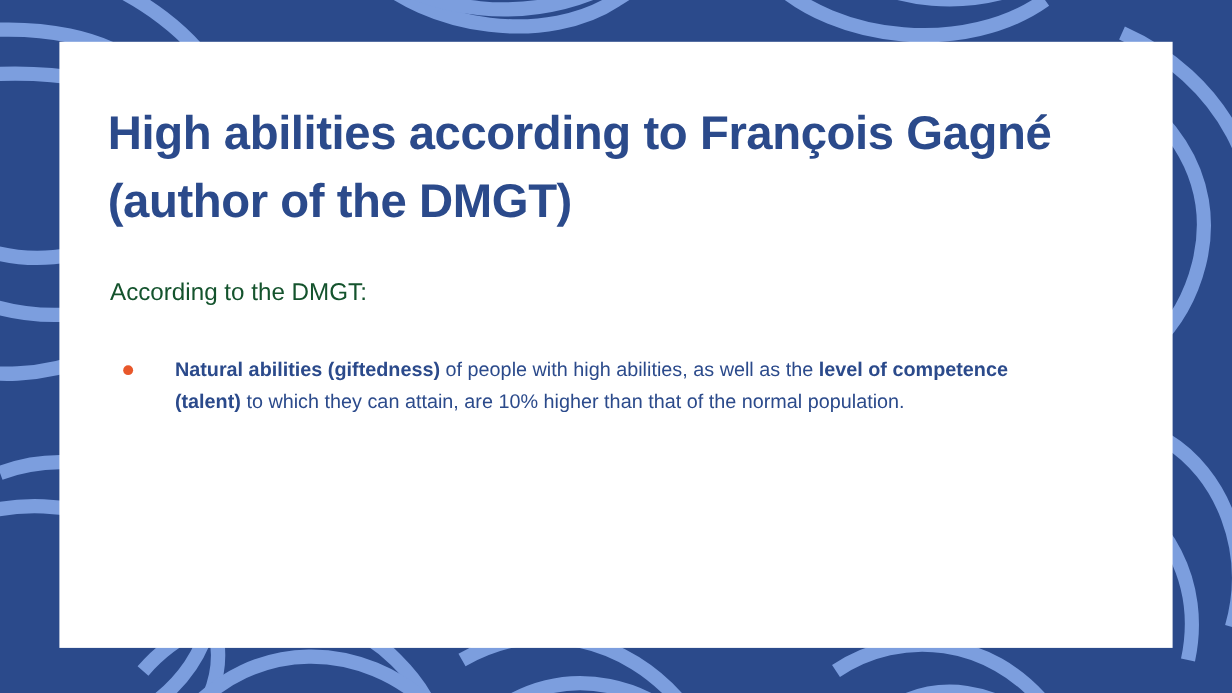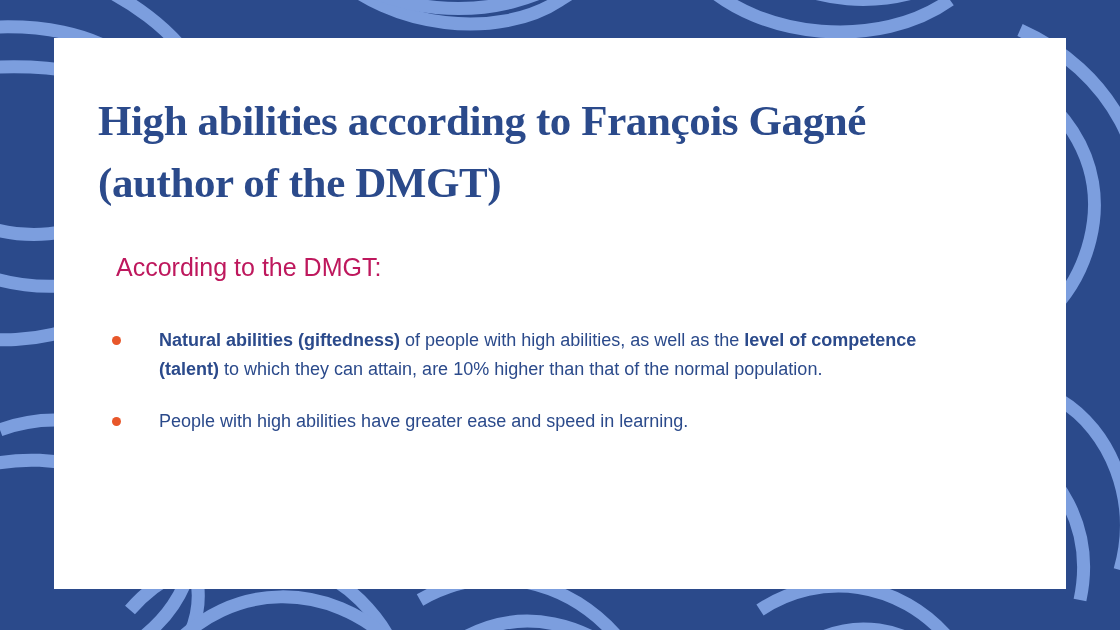--- a/index.html
+++ b/index.html
@@ -36,28 +36,27 @@
     padding: 52px 60px 40px 44px;
   }
   .title {
     color: #2b4a8b;
     font-size: 43px;
     font-weight: bold;
     line-height: 1.45;
     letter-spacing: -0.4px;
     margin: 0 0 0 0;
     max-width: 900px;
-    font-family: Liberation Serif, serif;
   }
   .intro {
-    color: #be185d;
-    font-size: 25px;
+    color: #14532d;
+    font-size: 22px;
     line-height: 1.5;
     margin-top: 34px;
-    margin-left: 18px;
+    margin-left: 2px;
     font-weight: normal;
   }
   .bullets {
     margin-top: 40px;
     margin-left: 14px;
   }
   .bullet {
     display: flex;
     align-items: flex-start;
     margin-bottom: 22px;
@@ -114,20 +113,16 @@
   </svg>
 
   <div class="card">
     <h1 class="title">High abilities according to François Gagné (author of the DMGT)</h1>
     <div class="intro">According to the DMGT:</div>
     <div class="bullets">
       <div class="bullet">
         <span class="dot"></span>
         <div class="bullet-text"><b>Natural abilities (giftedness)</b><span> of people with high abilities, as well as the </span><b>level of competence (talent)</b><span> to which they can attain, are 10% higher than that of the normal population.</span></div>
       </div>
-      <div class="bullet">
-        <span class="dot"></span>
-        <div class="bullet-text"><span>People with high abilities have greater ease and speed in learning.</span></div>
-      </div>
     </div>
   </div>
 
 </div>
 
 </body></html>

